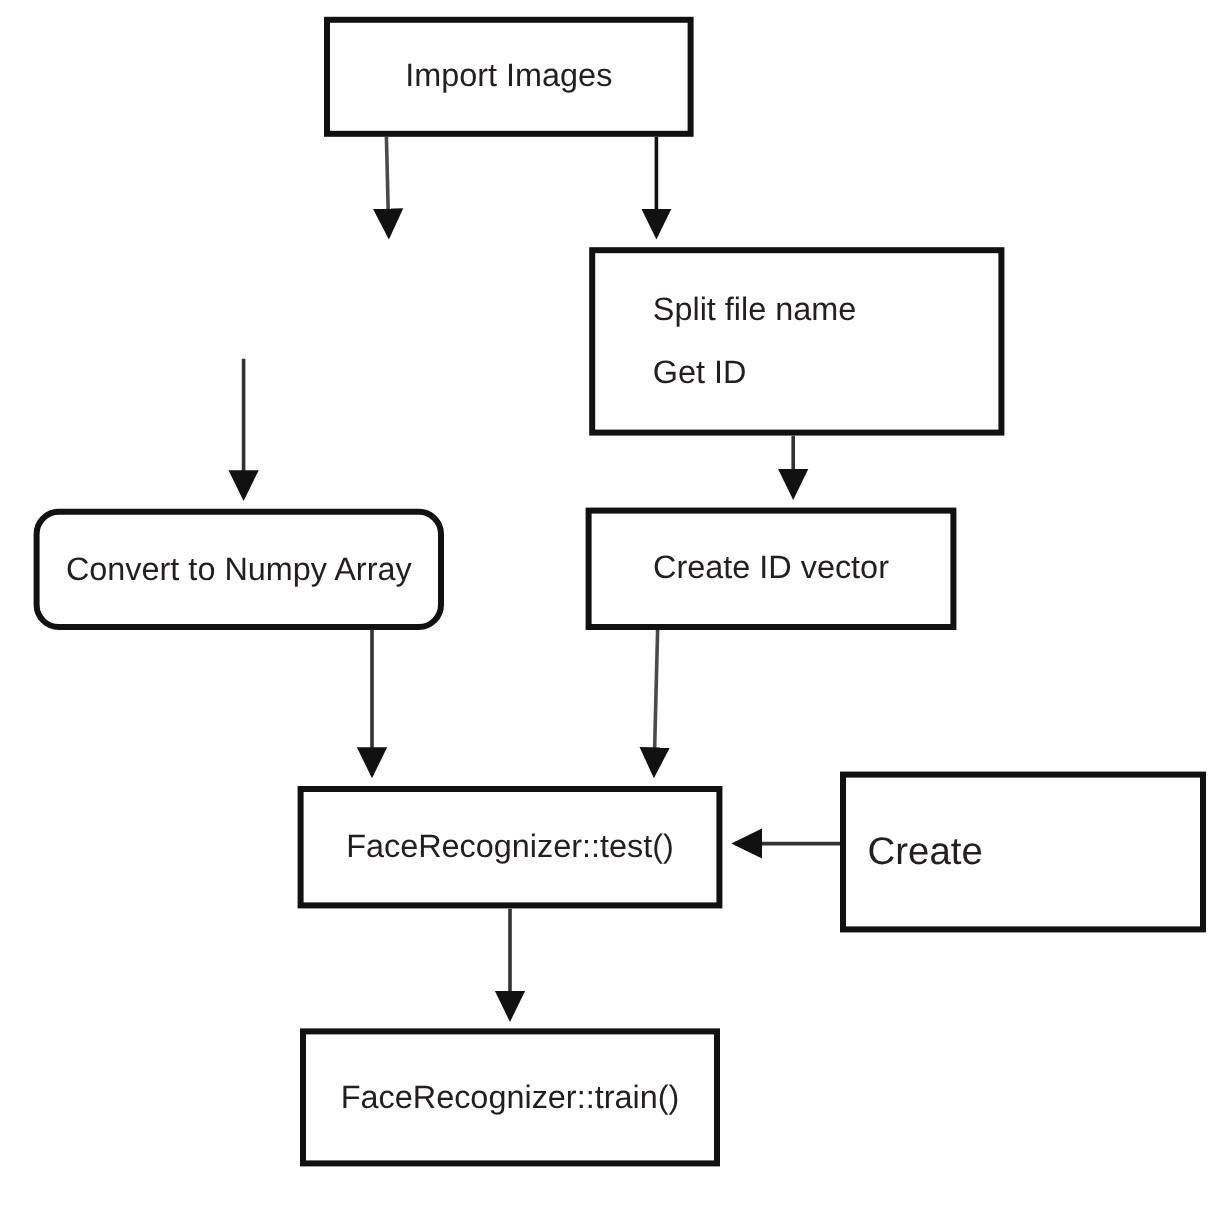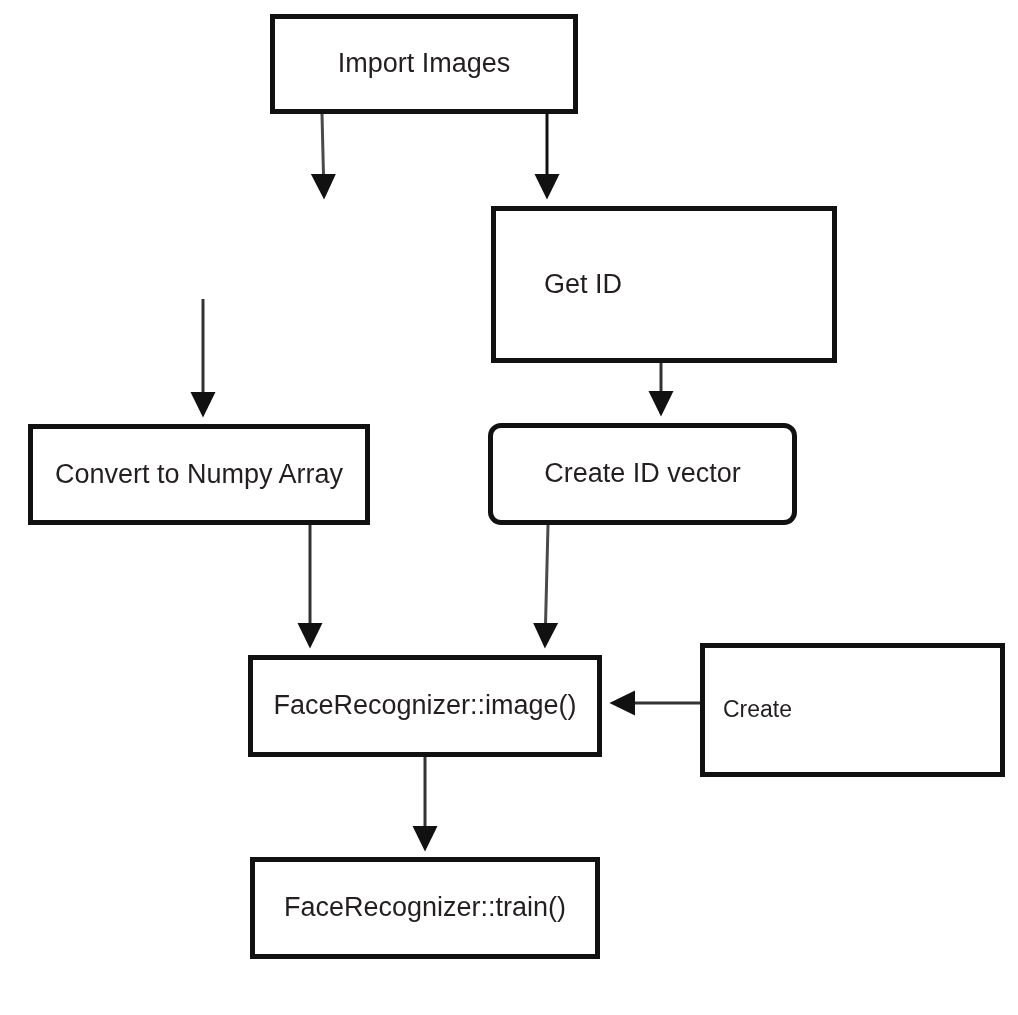--- a/index.html
+++ b/index.html
@@ -54,26 +54,26 @@
     align-items: flex-start;
   }
   .node.leftal .line {
     text-align: left;
   }
 
   #n-import        { left: 270px; top: 14px;  width: 308px; height: 100px; }
   #n-resize        { left: 24px;  top: 207px; width: 368px; height: 92px;  }
   #n-split         { left: 491px; top: 206px; width: 346px; height: 157px; padding-left: 48px; }
   #n-split .line   { margin: 10px 0; }
-  #n-numpy         { left: 28px;  top: 424px; width: 342px; height: 101px; }
-  #n-idvector      { left: 488px; top: 423px; width: 309px; height: 102px; border-radius: 13px; }
+  #n-numpy         { left: 28px;  top: 424px; width: 342px; height: 101px; border-radius: 21px; }
+  #n-idvector      { left: 488px; top: 423px; width: 309px; height: 102px; }
   #n-test          { left: 248px; top: 655px; width: 354px; height: 102px; }
   #n-lbph          { left: 700px; top: 643px; width: 305px; height: 134px; padding-left: 18px; }
-  #n-lbph .line    { margin: 2px 0; font-size: 23px; }
-  #n-train         { left: 250px; top: 857px; width: 350px; height: 102px; }
+  #n-lbph .line    { margin: 2px 0; font-size: 32px; }
+  #n-train         { left: 250px; top: 857px; width: 350px; height: 115px; }
 </style>
 </head>
 <body>
 
 <div id="canvas">
 
   <svg id="edges" viewBox="0 0 1018 1015" width="1018" height="1015">
     <defs>
       <marker id="arrowhead" markerWidth="9" markerHeight="9" refX="7.4" refY="4.5" orient="auto" markerUnits="strokeWidth">
         <path d="M 0 0.3 L 8.6 4.5 L 0 8.7 z" fill="#111111"></path>
@@ -112,33 +112,34 @@
       <line x1="425" y1="757" x2="425" y2="848" stroke="#333333" stroke-width="3" marker-end="url(#arrowhead)"></line>
     </g>
   </svg>
 
   <div class="node center" id="n-import">
     <span class="line">Import Images</span>
   </div>
 
 
   <div class="node leftal" id="n-split">
+    <span class="line">Split file name</span>
     <span class="line">Get ID</span>
   </div>
 
   <div class="node center" id="n-numpy">
     <span class="line">Convert to Numpy Array</span>
   </div>
 
   <div class="node center" id="n-idvector">
     <span class="line">Create ID vector</span>
   </div>
 
   <div class="node center" id="n-test">
-    <span class="line">FaceRecognizer::image()</span>
+    <span class="line">FaceRecognizer::test()</span>
   </div>
 
   <div class="node leftal" id="n-lbph">
     <span class="line">Create</span>
   </div>
 
   <div class="node center" id="n-train">
     <span class="line">FaceRecognizer::train()</span>
   </div>
 

